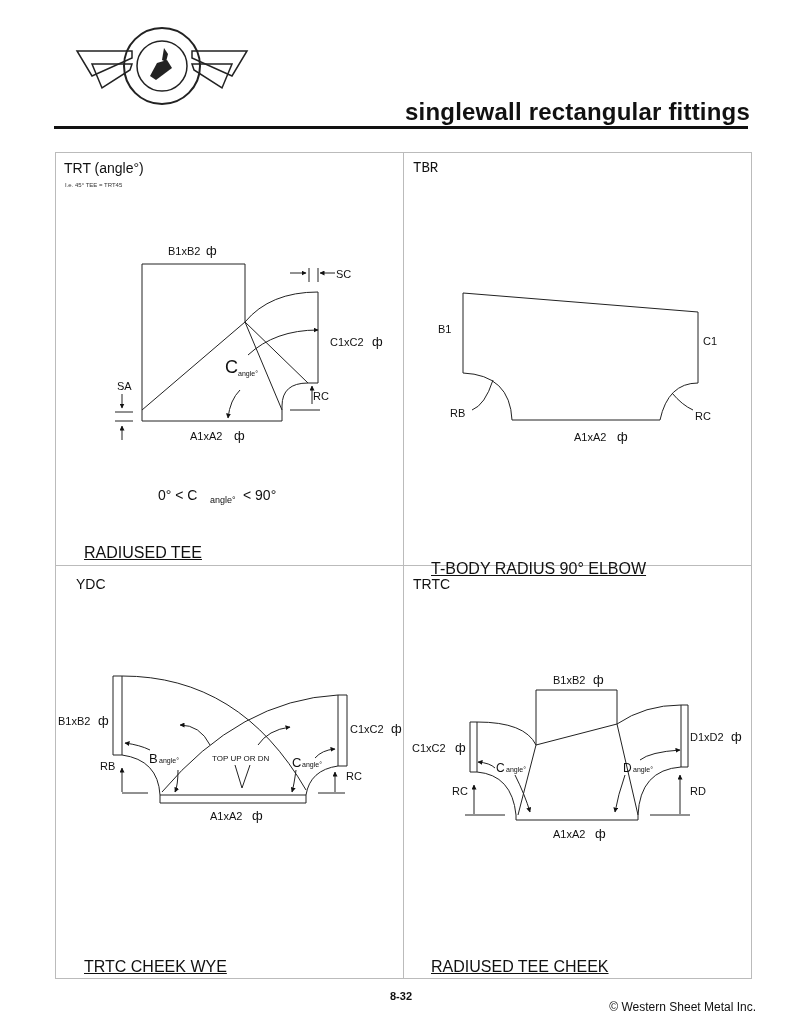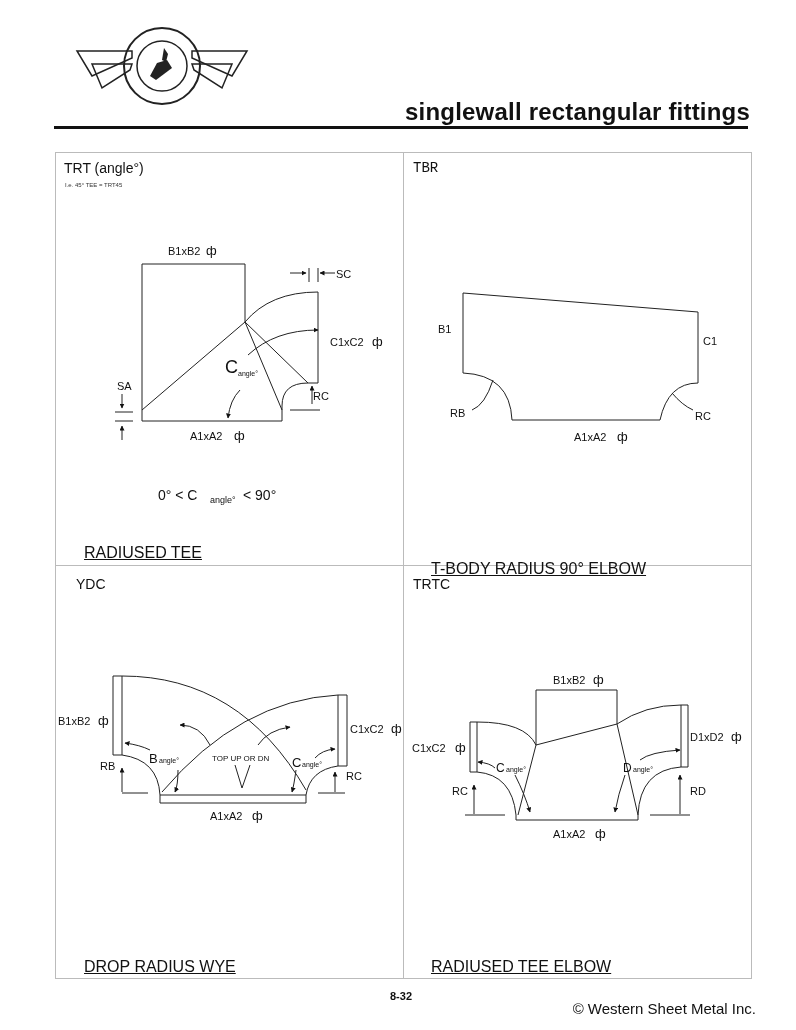--- a/index.html
+++ b/index.html
@@ -7,21 +7,21 @@
   .logo{position:absolute;left:72px;top:18px;width:180px;height:100px;}
   .page-title{position:absolute;right:46px;top:98px;font-size:24px;font-weight:bold;color:#111;letter-spacing:0.2px;}
   .title-rule{position:absolute;left:54px;top:126px;width:694px;height:3px;background:#111;}
   .grid{position:absolute;left:55px;top:152px;width:697px;height:827px;border:1px solid #bbb;box-sizing:border-box;}
   .vline{position:absolute;left:403px;top:152px;width:1px;height:827px;background:#bbb;}
   .hline{position:absolute;left:55px;top:565px;width:697px;height:1px;background:#bbb;}
   .cell-title{position:absolute;font-size:14px;color:#111;}
   .cell-sub{position:absolute;font-size:6px;color:#333;}
   .cell-caption{position:absolute;font-size:16px;text-decoration:underline;color:#111;}
   .page-num{position:absolute;left:390px;top:990px;font-size:11px;font-weight:bold;}
-  .copyright{position:absolute;right:40px;top:1000px;font-size:15px;}
+  .copyright{position:absolute;right:40px;top:1000px;font-size:12px;}
   svg.diag{position:absolute;left:0;top:0;width:796px;height:1030px;}
   svg text{font-family:"Liberation Sans",sans-serif;fill:#111;}
 </style>
 </head>
 <body>
 
 <svg class="logo" viewBox="0 0 180 100">
   <g fill="none" stroke="#222" stroke-width="1.5">
     <path d="M5 33 L60 33 L60 40 L20 58 Z"></path>
     <path d="M20 46 L60 46 L58 52 L30 70 Z"></path>
@@ -42,22 +42,22 @@
 <div class="hline"></div>
 
 <div class="cell-title" style="left:64px;top:160px;">TRT (angle°)</div>
 <div class="cell-sub" style="left:65px;top:182px;">I.e. 45° TEE = TRT45</div>
 <div class="cell-title" style="left:413px;top:160px;font-family:Liberation Mono, monospace;">TBR</div>
 <div class="cell-title" style="left:76px;top:576px;">YDC</div>
 <div class="cell-title" style="left:413px;top:576px;">TRTC</div>
 
 <div class="cell-caption" style="left:84px;top:544px;">RADIUSED TEE</div>
 <div class="cell-caption" style="left:431px;top:544px;margin-top:16px;">T-BODY RADIUS 90° ELBOW</div>
-<div class="cell-caption" style="left:84px;top:958px;">DROP RADIUS WYE</div>
-<div class="cell-caption" style="left:431px;top:958px;">RADIUSED TEE ELBOW</div>
+<div class="cell-caption" style="left:84px;top:958px;">TRTC CHEEK WYE</div>
+<div class="cell-caption" style="left:431px;top:958px;">RADIUSED TEE CHEEK</div>
 
 <svg class="diag" viewBox="0 0 796 1030">
   <defs>
     <marker id="ah" viewBox="0 0 10 10" refX="9" refY="5" markerWidth="5" markerHeight="5" orient="auto">
       <path d="M0 0 L10 5 L0 10 Z" fill="#111"></path>
     </marker>
   </defs>
   <g fill="none" stroke="#222" stroke-width="1">
 
     <g>

